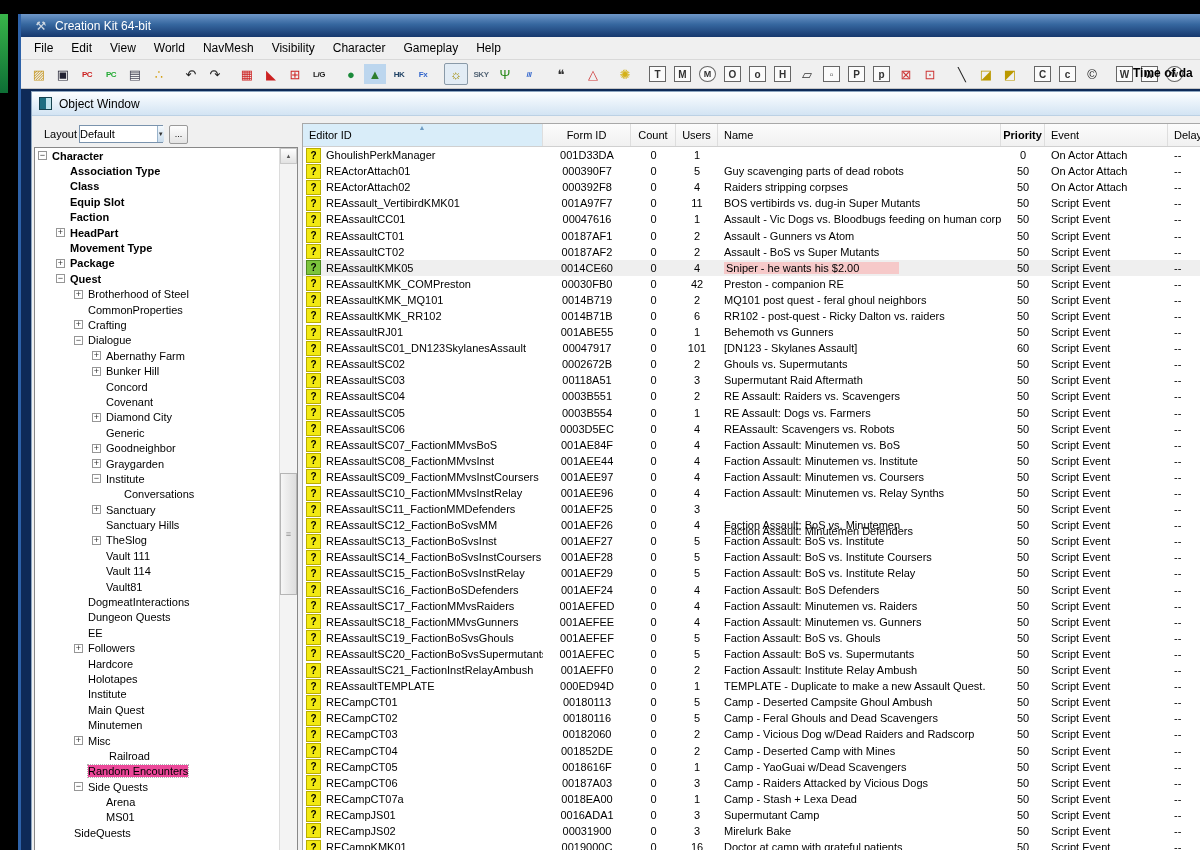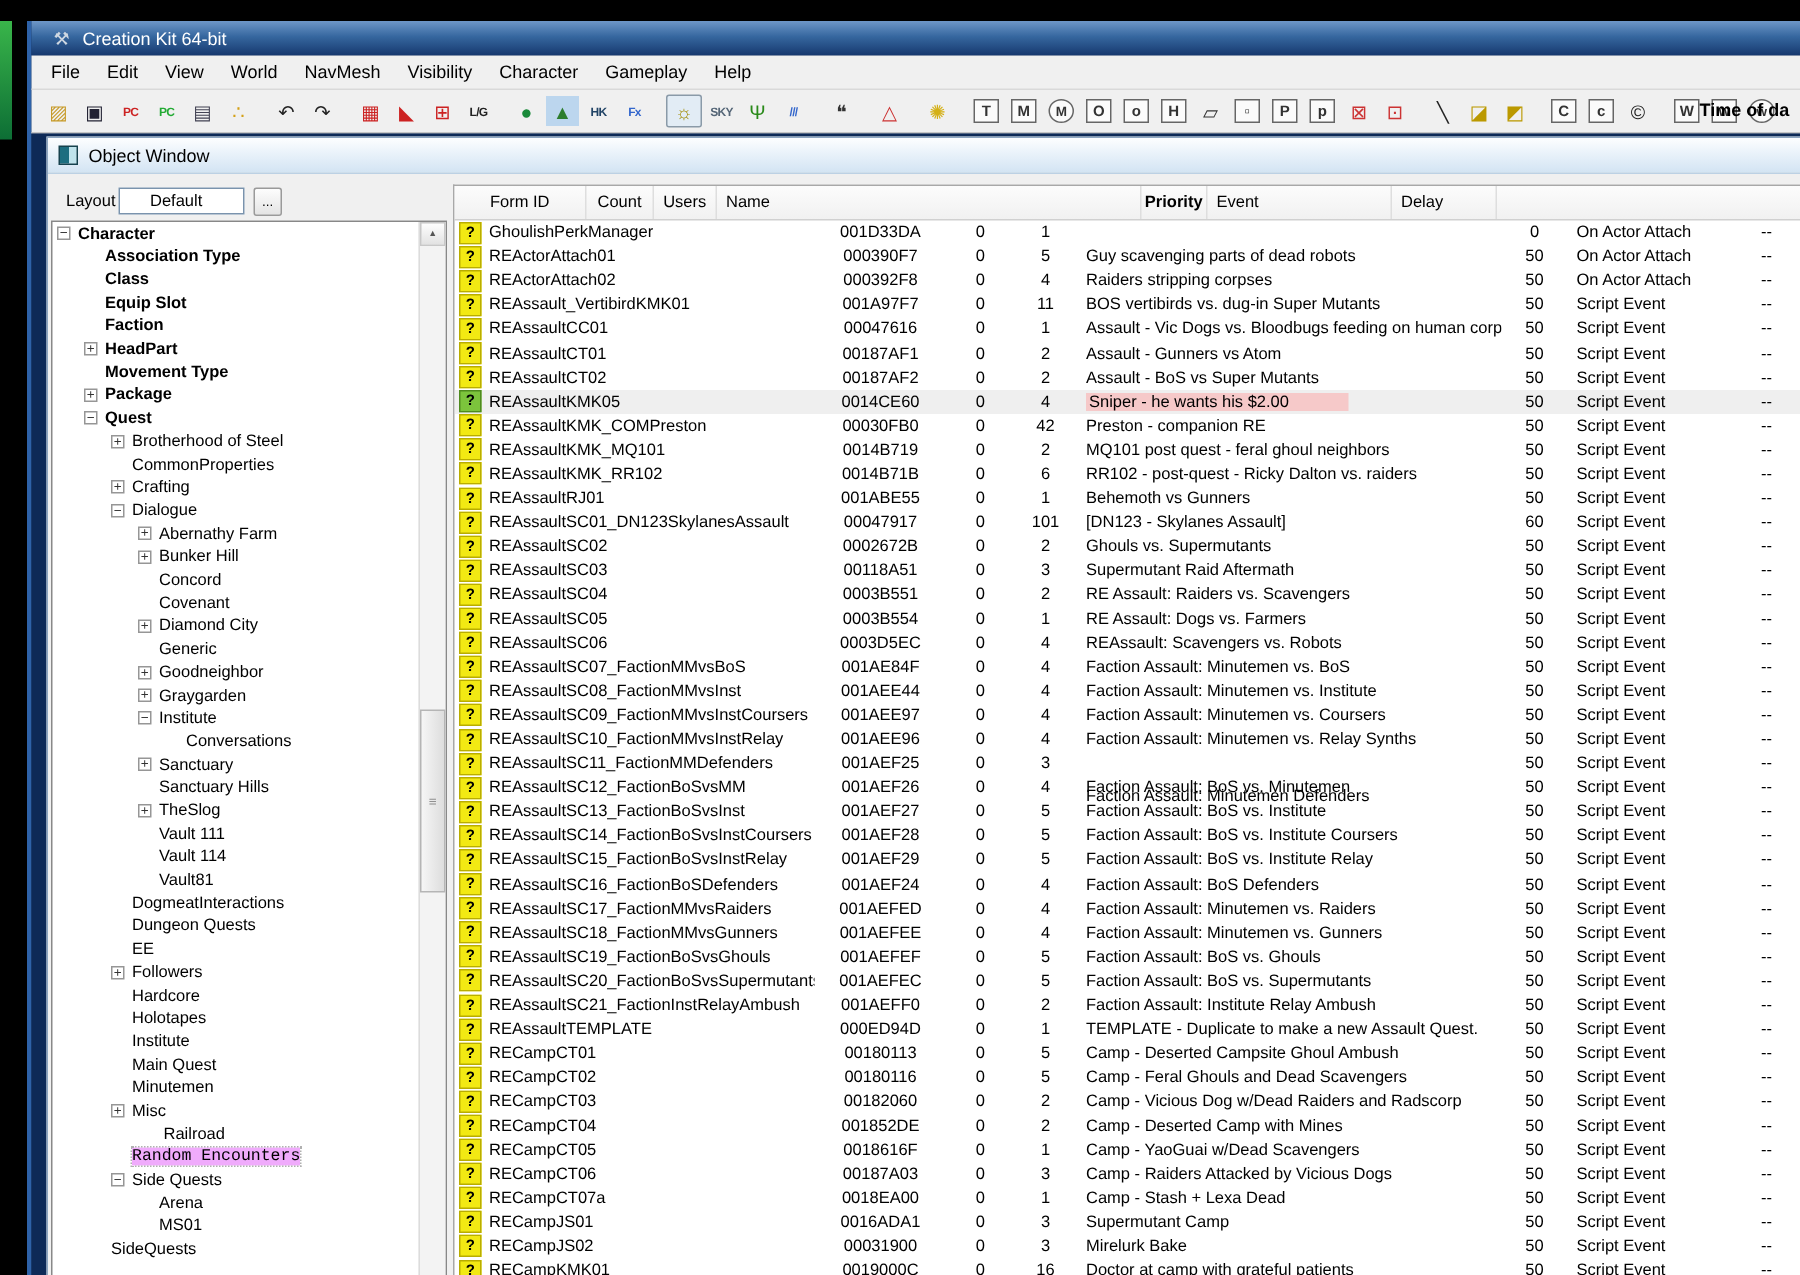--- a/index.html
+++ b/index.html
@@ -36,37 +36,37 @@
   .ow-titlebar{height:23px;background:linear-gradient(180deg,#fdfeff,#e9f2fa 45%,#d3e4f3);
                border-bottom:1px solid #bcd1e4;display:flex;align-items:center;padding-left:7px;
                font-size:12px;color:#000;flex:none;}
   .ow-icon{width:11px;height:11px;margin-right:7px;border:1px solid #16424e;
            background:linear-gradient(90deg,#1d6e80 55%,#bfe3ec 55%);}
   .ow-body{flex:1;display:flex;padding-top:7px;overflow:hidden;}
   .left-col{width:268px;flex:none;display:flex;flex-direction:column;box-sizing:border-box;}
   .form-row{display:flex;align-items:center;height:22px;font-size:11px;padding-left:12px;flex:none;}
   .form-label{width:35px;color:#000;}
   .select-box{width:84px;height:18px;background:#fff;border:1px solid #7a93ad;display:flex;
-              align-items:center;justify-content:space-between;padding-left:20px;box-sizing:border-box;font-size:11px;gap:42px;}
+              align-items:center;justify-content:space-between;padding-left:0;box-sizing:border-box;font-size:11px;gap:42px;}
   .select-arrow{width:14px;height:16px;background:linear-gradient(#f4f9fd,#cadded);border-left:1px solid #9ab4cc;
                 font-size:6px;display:flex;align-items:center;justify-content:center;color:#333;}
   .text-input{width:84px;height:18px;background:#fff;border:1px solid #7a93ad;box-sizing:border-box;
               font-size:11px;font-family:"Liberation Sans",sans-serif;padding:0 3px;}
   .mini-btn{margin-left:6px;width:17px;height:17px;background:linear-gradient(#fdfdfd,#e4e4e4);
             border:1px solid #9a9a9a;border-radius:2px;font-size:9px;display:flex;align-items:center;
             justify-content:center;color:#000;}
   .mini-btn.small2{width:12px;height:14px;}
   .tree-wrap{margin:2px 0 0 2px;width:264px;flex:1;position:relative;background:#fff;
              border:1px solid #888;overflow:hidden;box-sizing:border-box;}
   .tree-item{height:15.4px;display:flex;align-items:center;font-size:11px;white-space:nowrap;color:#000;}
   .expander{width:9px;height:9px;border:1px solid #969696;background:#fff;font-size:9px;line-height:7px;
             text-align:center;margin-right:5px;flex:none;color:#333;box-sizing:border-box;}
   .expander.none{border:none;background:transparent;}
   .tree-label.bold{font-weight:bold;}
-  .tree-label.selected{background:#f0abfc;outline:1px dotted #b0b0b0;font-family:Liberation Mono, monospace;}
+  .tree-label.selected{background:#ec4899;outline:1px dotted #b0b0b0;}
   .tree-scrollbar{position:absolute;right:0;top:0;bottom:0;width:17px;background:#f3f3f3;
                   border-left:1px solid #dcdcdc;}
   .sb-btn{height:16px;display:flex;align-items:center;justify-content:center;font-size:6px;color:#555;
           background:linear-gradient(#fefefe,#e2e2e2);border:1px solid #c8c8c8;box-sizing:border-box;}
   .sb-thumb{position:absolute;top:325px;height:122px;left:0;right:0;border:1px solid #b5b5b5;
             background:linear-gradient(90deg,#f6f6f6,#dddddd);display:flex;align-items:center;
             justify-content:center;font-size:9px;color:#909090;box-sizing:border-box;}
   
   .right-col{flex:1;display:flex;flex-direction:column;margin-left:2px;background:#fff;
              border-left:1px solid #a8a8a8;border-top:1px solid #a8a8a8;overflow:hidden;}
@@ -375,20 +375,24 @@
                 </div>
               <div class="tree-scrollbar">
                 <div class="sb-btn">▲</div>
                 <div class="sb-thumb">≡</div>
 
               </div>
             </div>
           </div>
           <div class="right-col">
             <div class="grid-header">
+                <div class="gh-cell sorted" style="width: 240px;">
+                  <span>Editor ID</span>
+                  <span class="sort-arrow">▲</span>
+                </div>
                 <div class="gh-cell center" style="width: 88px;">
                   <span>Form ID</span>
                 </div>
                 <div class="gh-cell center" style="width: 45px;">
                   <span>Count</span>
                 </div>
                 <div class="gh-cell center" style="width: 42px;">
                   <span>Users</span>
                 </div>
                 <div class="gh-cell" style="width: 283px;">

